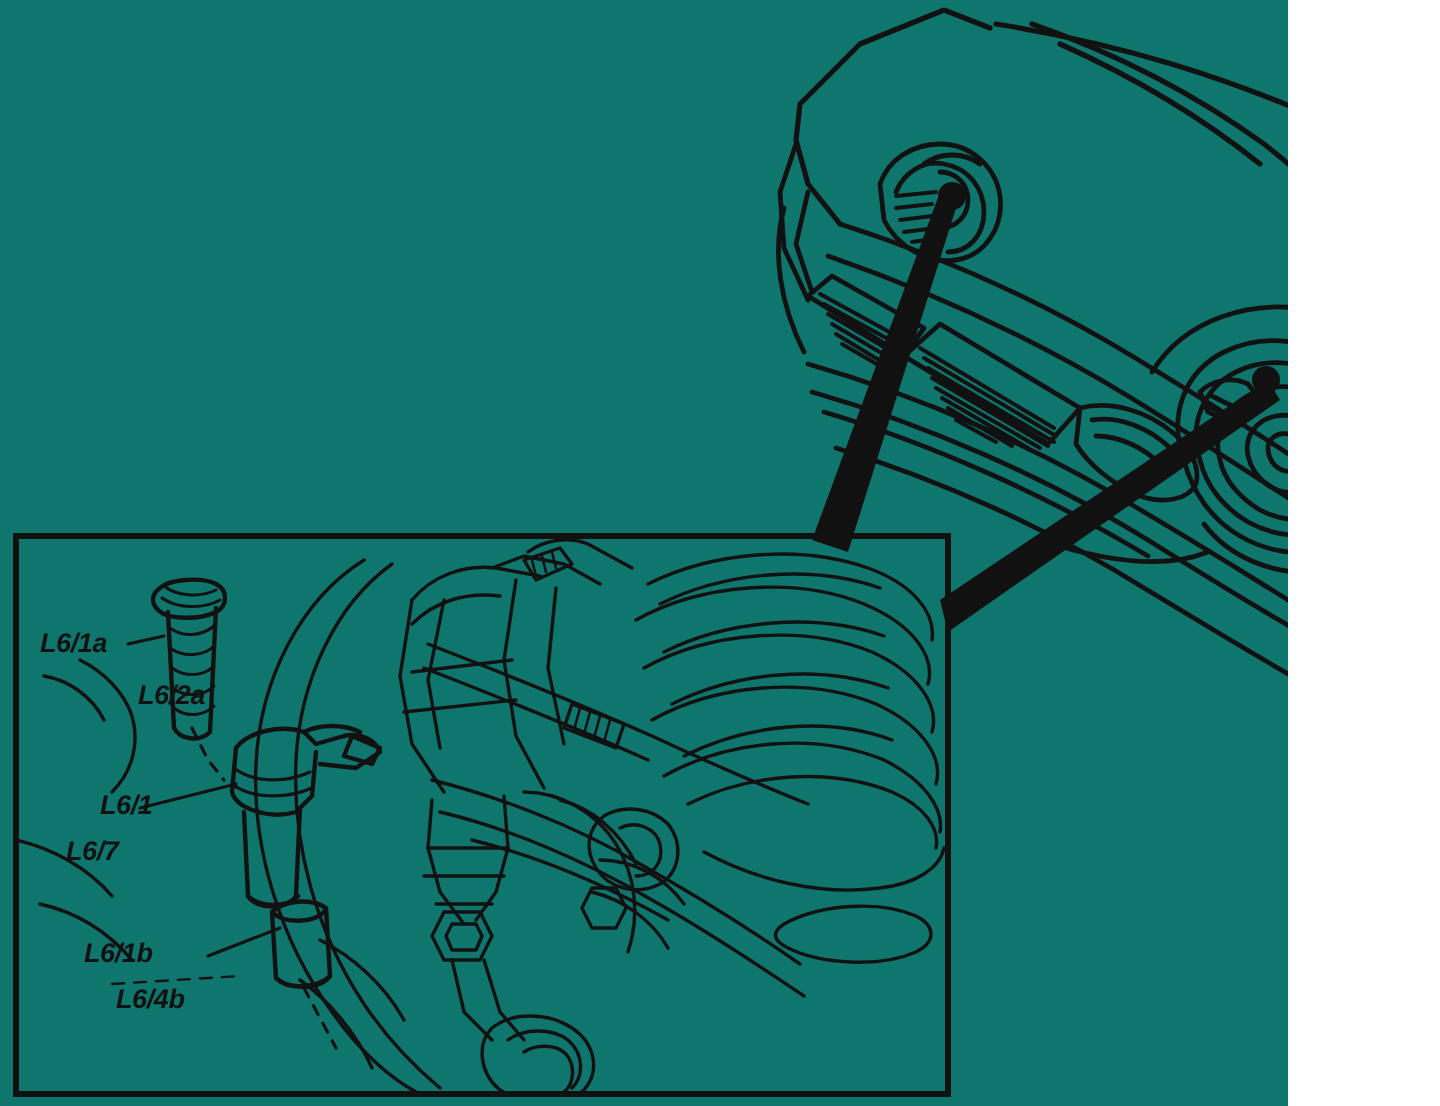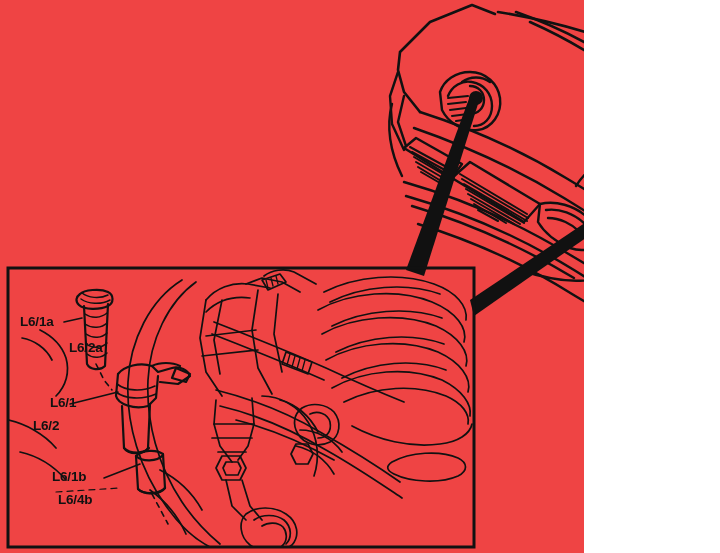--- a/index.html
+++ b/index.html
@@ -5,24 +5,25 @@
   html, body {
     margin: 0;
     padding: 0;
     background: #ffffff;
   }
   body {
     font-family: "Liberation Sans", sans-serif;
   }
   #page {
     position: relative;
-    width: 584px;
+    width: 644px;
     height: 553px;
-    background: #ef4444;
+    background: #0f766e;
     overflow: hidden;
+    font-style: italic;
   }
   #art {
     position: absolute;
     top: 0; left: 0;
     width: 720px;
     height: 553px;
   }
   .cal-label {
     position: absolute;
     font-family: "Liberation Sans", sans-serif;
@@ -30,21 +31,21 @@
     font-size: 13.5px;
     letter-spacing: -0.2px;
     color: #111111;
     white-space: nowrap;
     line-height: 1;
   }
   #lbl-a1 { left: 20px;  top: 315px; }
   #lbl-a2 { left: 26px;  top: 341px; padding-left: 43px; }
   #lbl-b1 { left: 50px;  top: 396px; }
   #lbl-b2 { left: 33px;  top: 419px; }
-  #lbl-c1 { left: 52px;  top: 470px; }
+  #lbl-c1 { left: 42px;  top: 470px; }
   #lbl-c2 { left: 58px;  top: 493px; }
 </style>
 </head>
 <body>
 
 <div id="page">
 
   <svg id="art" viewBox="0 0 720 553" xmlns="http://www.w3.org/2000/svg">
 
     <g fill="none" stroke="#111111" stroke-width="2.6" stroke-linecap="round" stroke-linejoin="round">
@@ -296,19 +297,19 @@
       </clipPath>
     </defs>
   </svg>
 
   <div class="cal-label" id="lbl-a1">L6/1a</div>
 
   <div class="cal-label" id="lbl-a2">L6/2a</div>
 
   <div class="cal-label" id="lbl-b1">L6/1</div>
 
-  <div class="cal-label" id="lbl-b2">L6/2</div>
+  <div class="cal-label" id="lbl-b2">L6/7</div>
 
   <div class="cal-label" id="lbl-c1">L6/1b</div>
 
   <div class="cal-label" id="lbl-c2">L6/4b</div>
 
 </div>
 
 </body></html>

